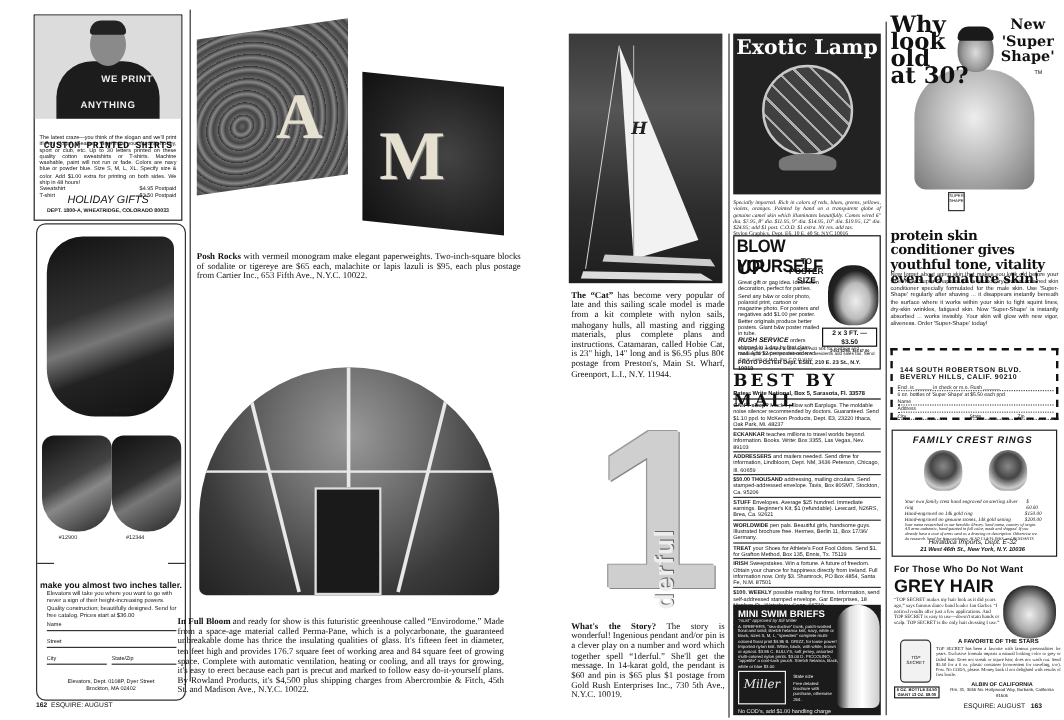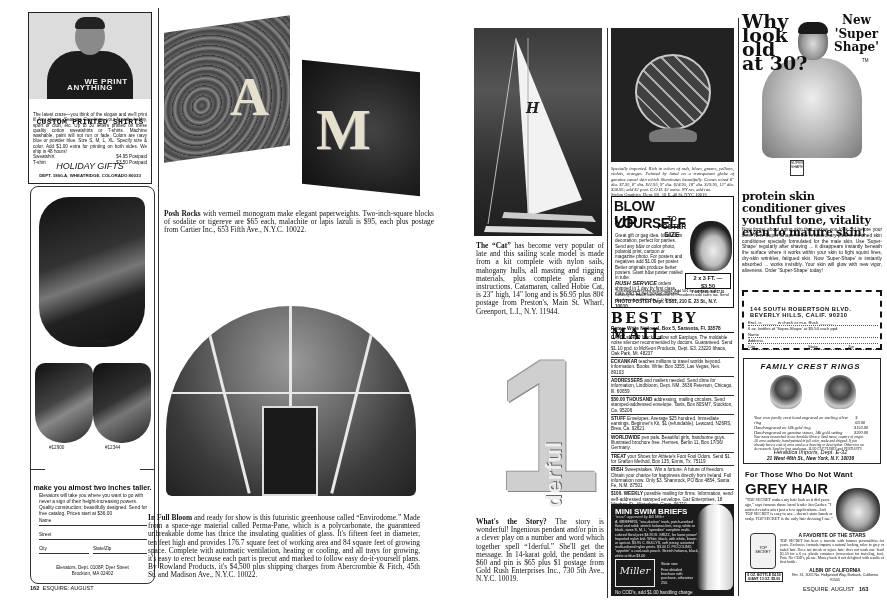--- a/index.html
+++ b/index.html
@@ -126,21 +126,21 @@
 </head>
 <body>
 
 <div class="abs" style="left:0;top:0;width:440px;height:600px;">
 
   <div class="abs shirt-ad">
     <div class="abs shirt-photo">
       <div class="abs shirt-body"></div>
       <div class="abs shirt-head"></div>
       <div class="abs shirt-hair"></div>
-      <div class="abs shirt-slogan" style="top:64px;padding-left:32px;">WE PRINT</div>
+      <div class="abs shirt-slogan" style="top:48px;padding-left:32px;">WE PRINT</div>
       <div class="abs shirt-slogan" style="top:70px;">ANYTHING</div>
     </div>
     <div class="abs shirt-title">CUSTOM PRINTED SHIRTS</div>
     <div class="abs shirt-copy">
       <div class="tiny sans" style="text-align:justify;">The latest craze—you think of the slogan and we'll print it! Any slogan, Seasons Greetings, your favorite hobby, sport or club, etc. Up to 30 letters printed on these quality cotton sweatshirts or T-shirts. Machine washable, paint will not run or fade. Colors are navy blue or powder blue. Size S, M, L, XL. Specify size &amp; color. Add $1.00 extra for printing on both sides. We ship in 48 hours!</div>
       <div class="tiny sans price-row">
         <span>Sweatshirt</span>
         <span>$4.95 Postpaid</span>
       </div>
       <div class="tiny sans price-row">
@@ -226,20 +226,21 @@
   <div class="abs" style="left:0;top:0;width:82px;height:170px;font-size:190px;line-height:170px;font-weight:bold;color:#cfcfcf;font-family:'Liberation Sans',sans-serif;text-shadow:1px 1px 0 #888,-1px -1px 0 #999;">1</div>
   <div class="abs" style="left:46px;top:18px;width:26px;height:150px;writing-mode:vertical-rl;transform:rotate(180deg);font-size:22px;font-weight:bold;color:#eee;font-family:'Liberation Sans',sans-serif;letter-spacing:1px;text-shadow:1px 1px 0 #666;">derful</div>
 </div>
 <div class="abs body-text" style="left:476px;top:518px;width:128px;">
   <b>What's the Story?</b><span> The story is wonderful! Ingenious pendant and/or pin is a clever play on a number and word which together spell “1derful.” She'll get the message. In 14-karat gold, the pendant is $60 and pin is $65 plus $1 postage from Gold Rush Enterprises Inc., 730 5th Ave., N.Y.C. 10019.</span>
 </div>
 
 <div class="abs vline" style="left:607px;top:28px;height:570px;"></div>
 
 <div class="abs lamp-ad">
+  <div class="abs lamp-title">Exotic Lamp</div>
   <div class="abs lamp-globe"></div>
   <div class="abs lamp-base"></div>
 </div>
 <div class="abs lamp-copy tiny">
   <div style="text-align:justify;">Specially imported. Rich in colors of reds, blues, greens, yellows, violets, oranges. Painted by hand on a transparent globe of genuine camel skin which illuminates beautifully. Comes wired 6" dia. $7.95, 8" dia. $11.95, 9" dia. $14.95, 10" dia. $19.95, 12" dia. $24.95; add $1 post. C.O.D. $1 extra. NY res. add tax.</div>
   <div style="font-style:normal;">Stylon Graphics, Dept. E6, 10 E. 40 St. NYC 10016</div>
 </div>
 
 <div class="abs blow-ad">
   <div class="abs blow-title">BLOW YOURSELF</div>

